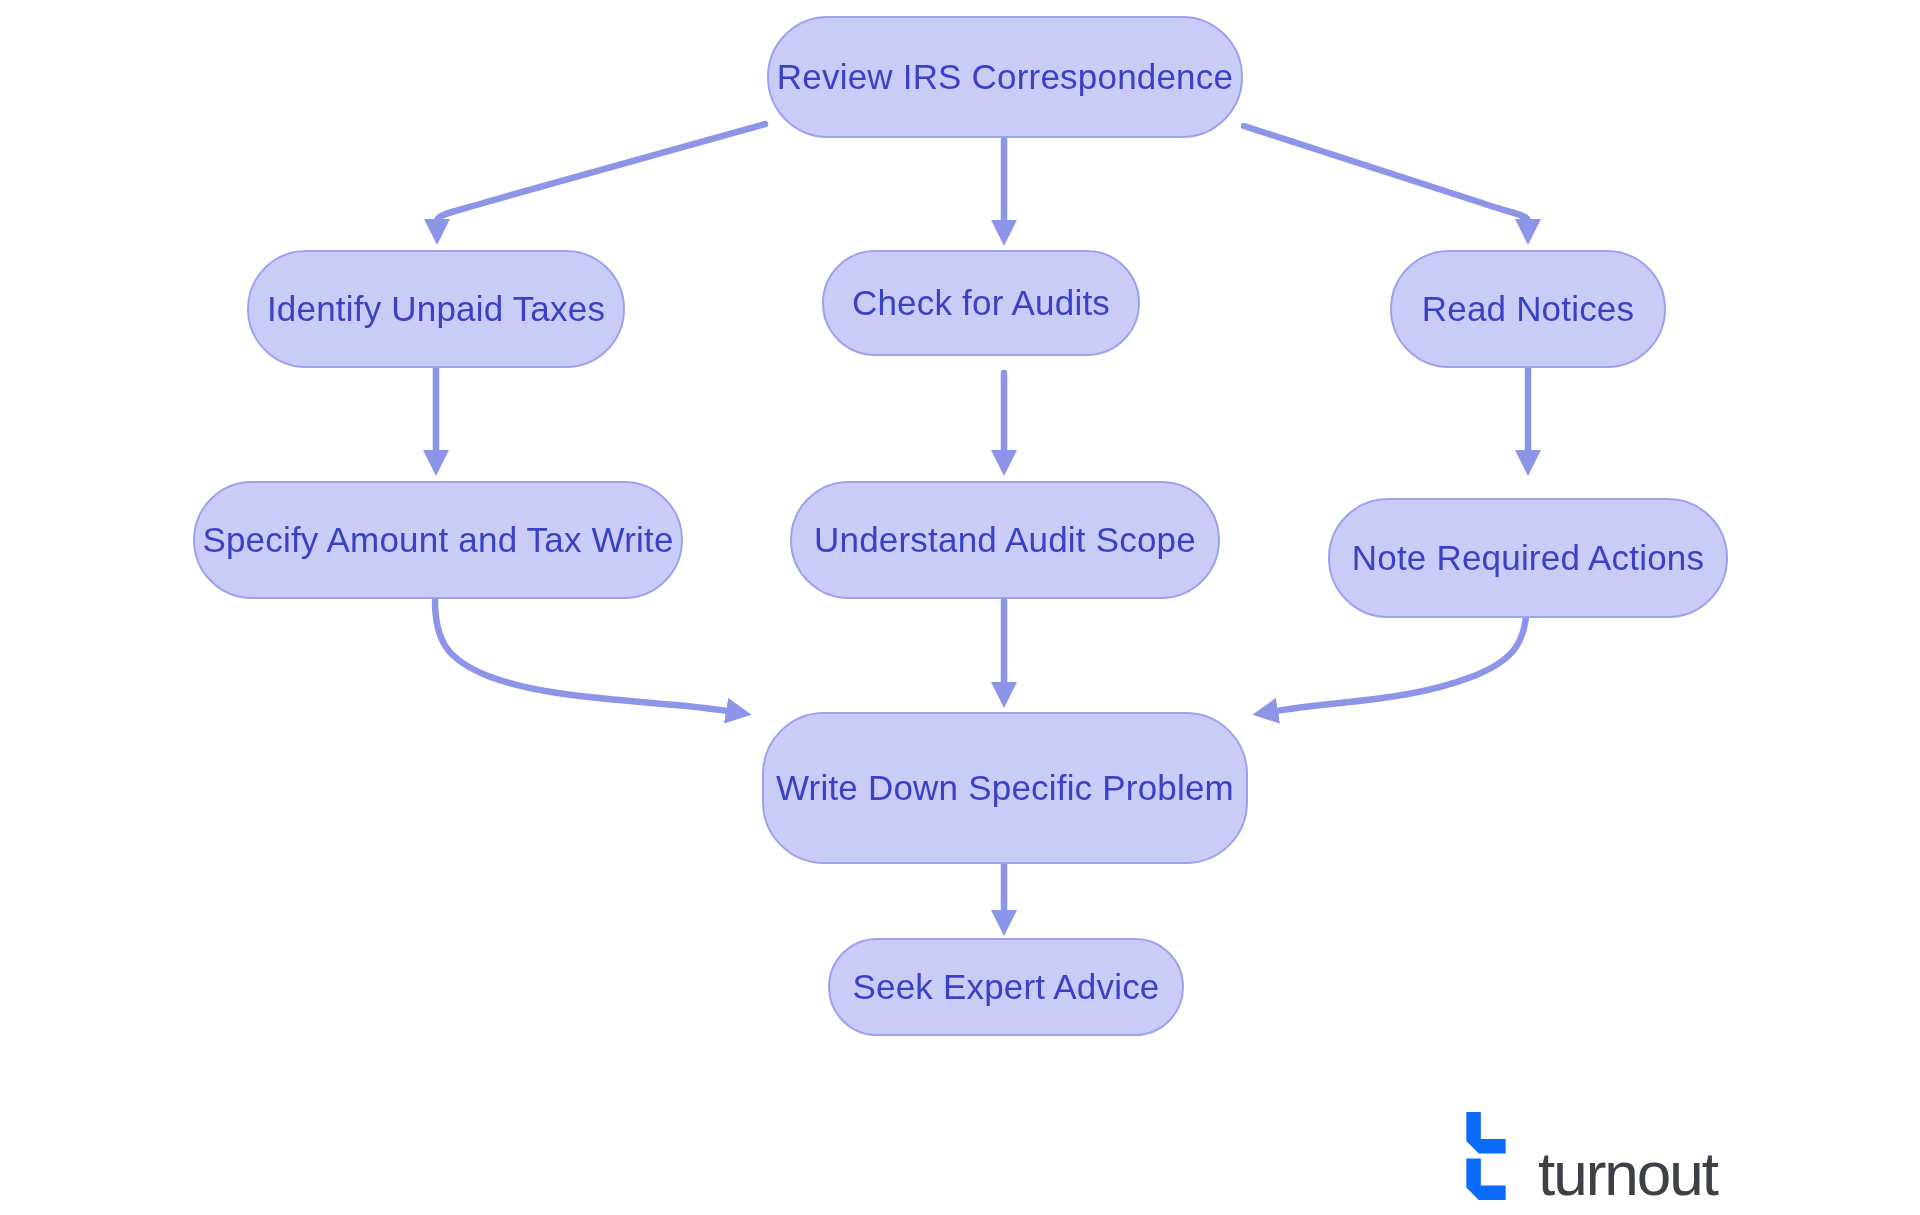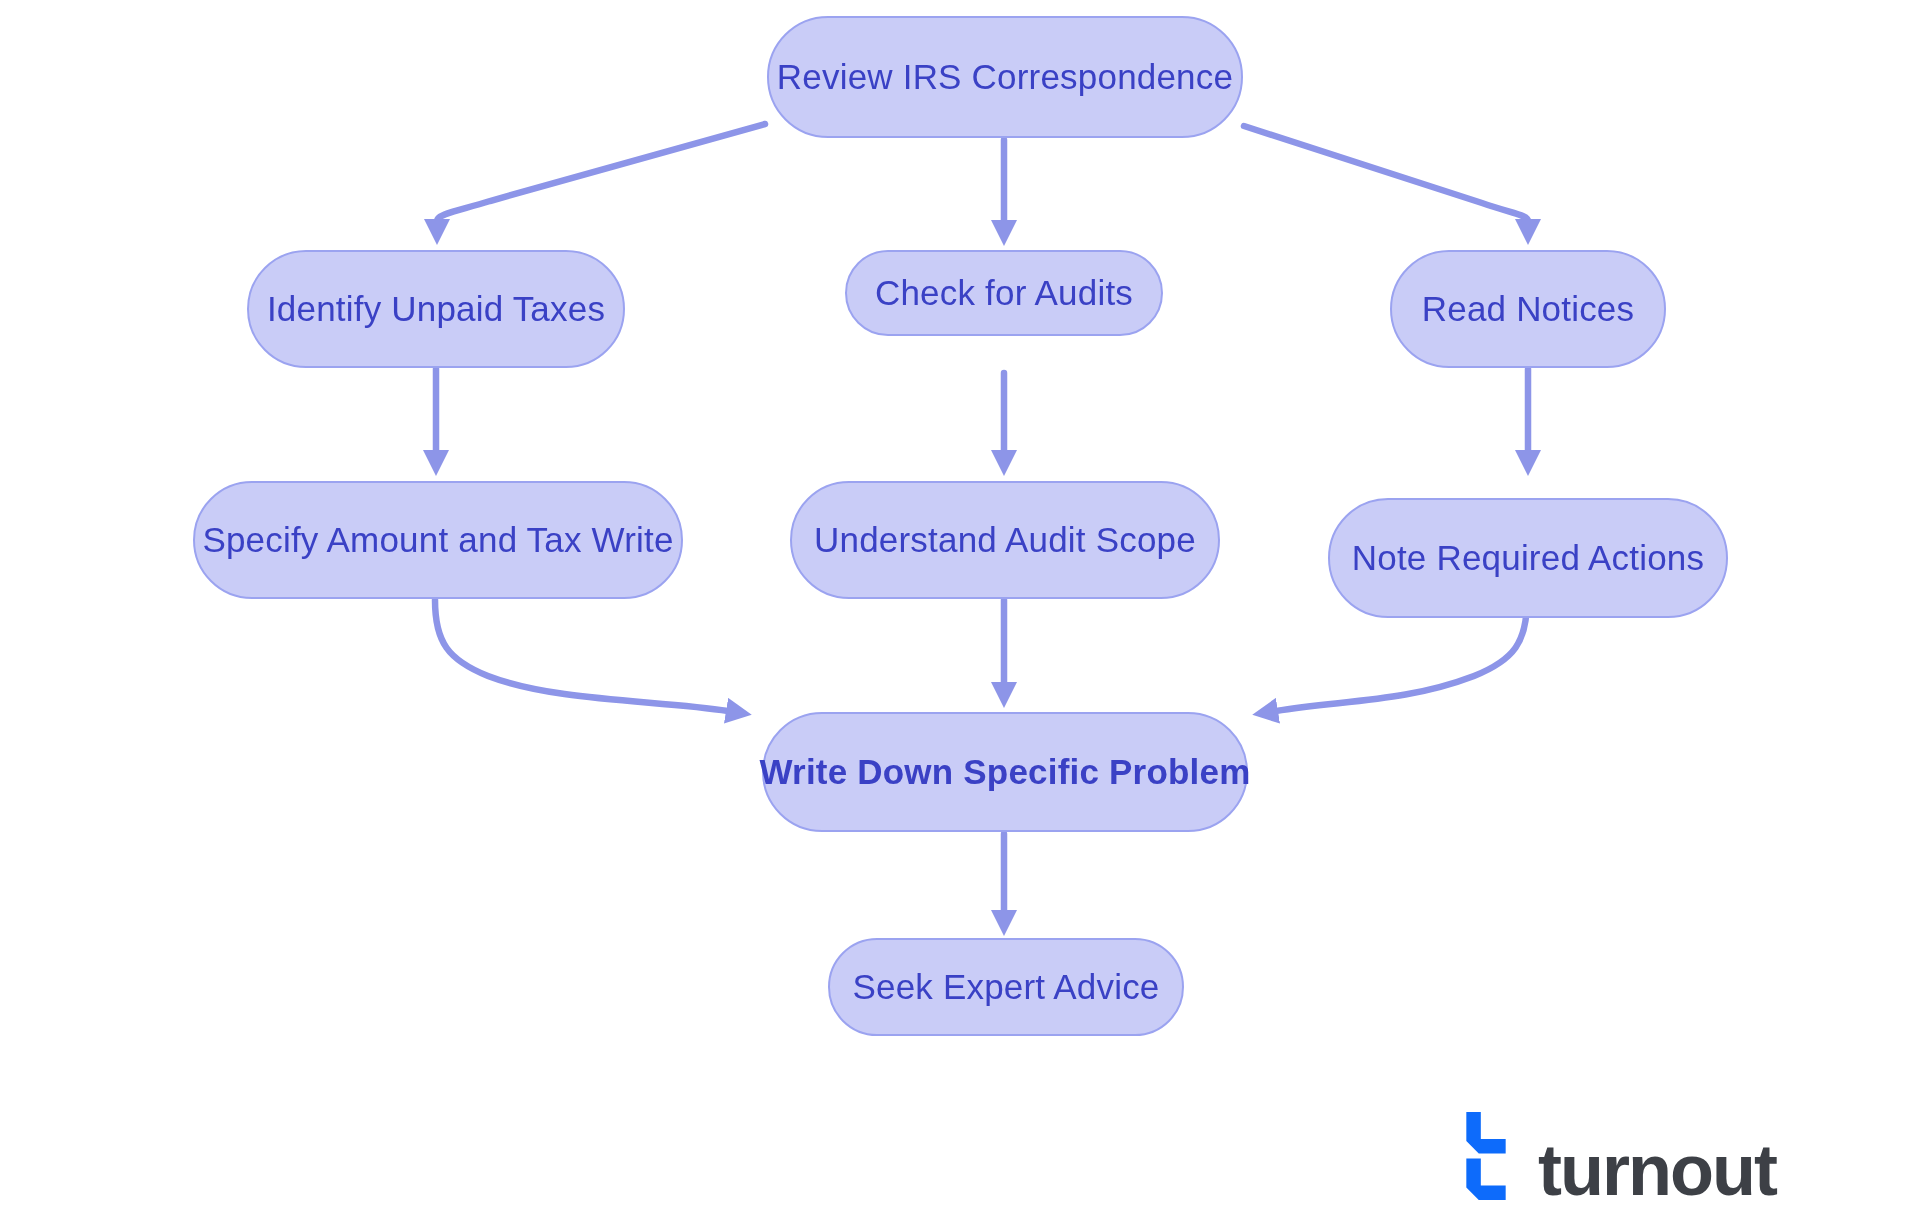--- a/index.html
+++ b/index.html
@@ -61,22 +61,22 @@
   .logo-icon {
     width: 44px;
     height: 88px;
     display: block;
   }
   .logo-icon path {
     fill: var(--logo-blue, #0d6bfb);
   }
   .wordmark {
     color: var(--logo-text, #3d4046);
-    font-size: 72px;
-    font-weight: 700;
+    font-size: 62px;
+    font-weight: 400;
     line-height: 0.82;
     letter-spacing: -2px;
   }
 </style>
 </head>
 <body>
 
 <div class="canvas">
 
   <svg id="edges" viewBox="0 0 1920 1215" xmlns="http://www.w3.org/2000/svg">
@@ -97,36 +97,36 @@
       <path class="edge" d="M 1004 834 L 1004 912" marker-end="url(#arrowhead)"></path>
     </svg>
 
   <div id="nodes">
       <div class="node" style="left: 767px; top: 16px; width: 476px; height: 122px;">
         <span>Review IRS Correspondence</span>
       </div>
       <div class="node" style="left: 247px; top: 250px; width: 378px; height: 118px;">
         <span>Identify Unpaid Taxes</span>
       </div>
-      <div class="node" style="left: 845px; top: 250px; width: 318px; height: 86px;">
+      <div class="node" style="left: 822px; top: 250px; width: 318px; height: 106px;">
         <span>Check for Audits</span>
       </div>
       <div class="node" style="left: 1390px; top: 250px; width: 276px; height: 118px;">
         <span>Read Notices</span>
       </div>
       <div class="node" style="left: 193px; top: 481px; width: 490px; height: 118px;">
         <span>Specify Amount and Tax Write</span>
       </div>
       <div class="node" style="left: 790px; top: 481px; width: 430px; height: 118px;">
         <span>Understand Audit Scope</span>
       </div>
       <div class="node" style="left: 1328px; top: 480px; width: 400px; height: 120px; margin-top: 18px;">
         <span>Note Required Actions</span>
       </div>
-      <div class="node" style="left: 762px; top: 712px; width: 486px; height: 120px; font-weight: bold;">
+      <div class="node" style="left: 762px; top: 712px; width: 486px; height: 152px;">
         <span>Write Down Specific Problem</span>
       </div>
       <div class="node" style="left: 828px; top: 938px; width: 356px; height: 98px;">
         <span>Seek Expert Advice</span>
       </div>
     </div>
 
   <div class="logo">
     <svg class="logo-icon" viewBox="0 0 42 85" xmlns="http://www.w3.org/2000/svg">
       <path d="M2,0 H16 V26 H40 V40 H14 L2,28 Z"></path>

